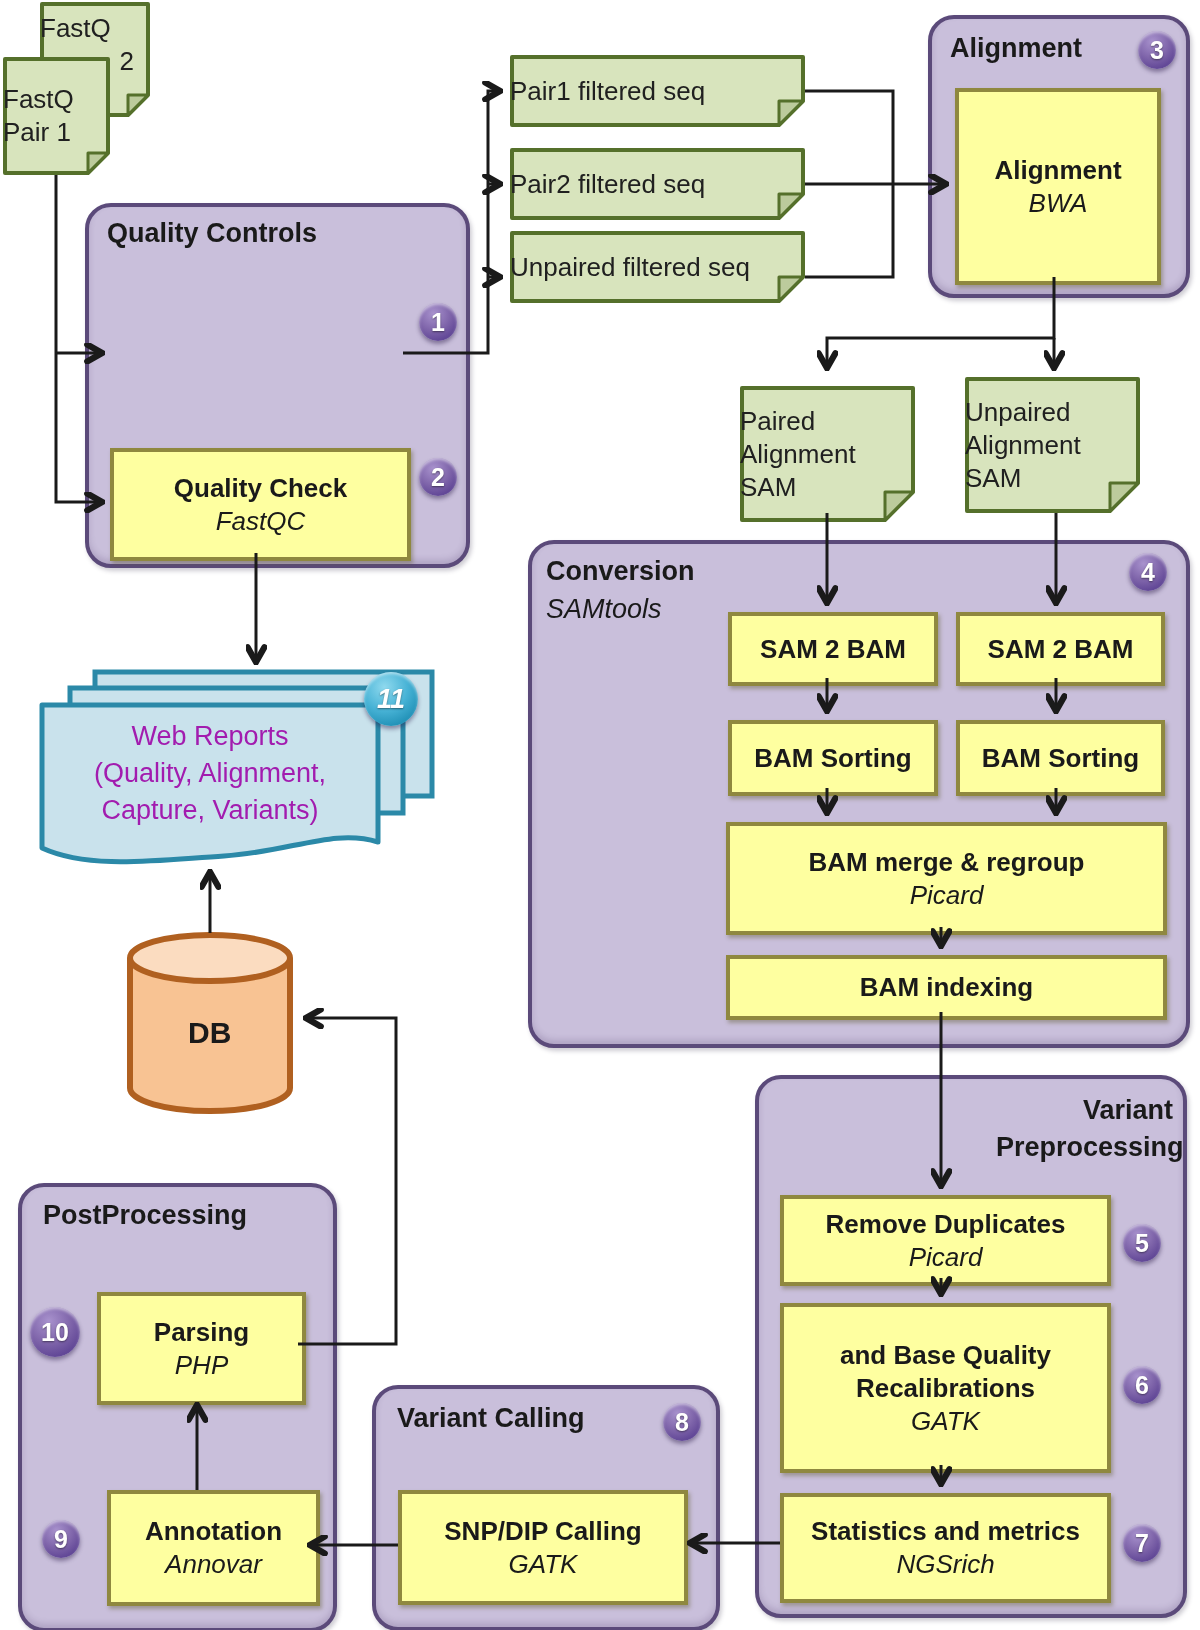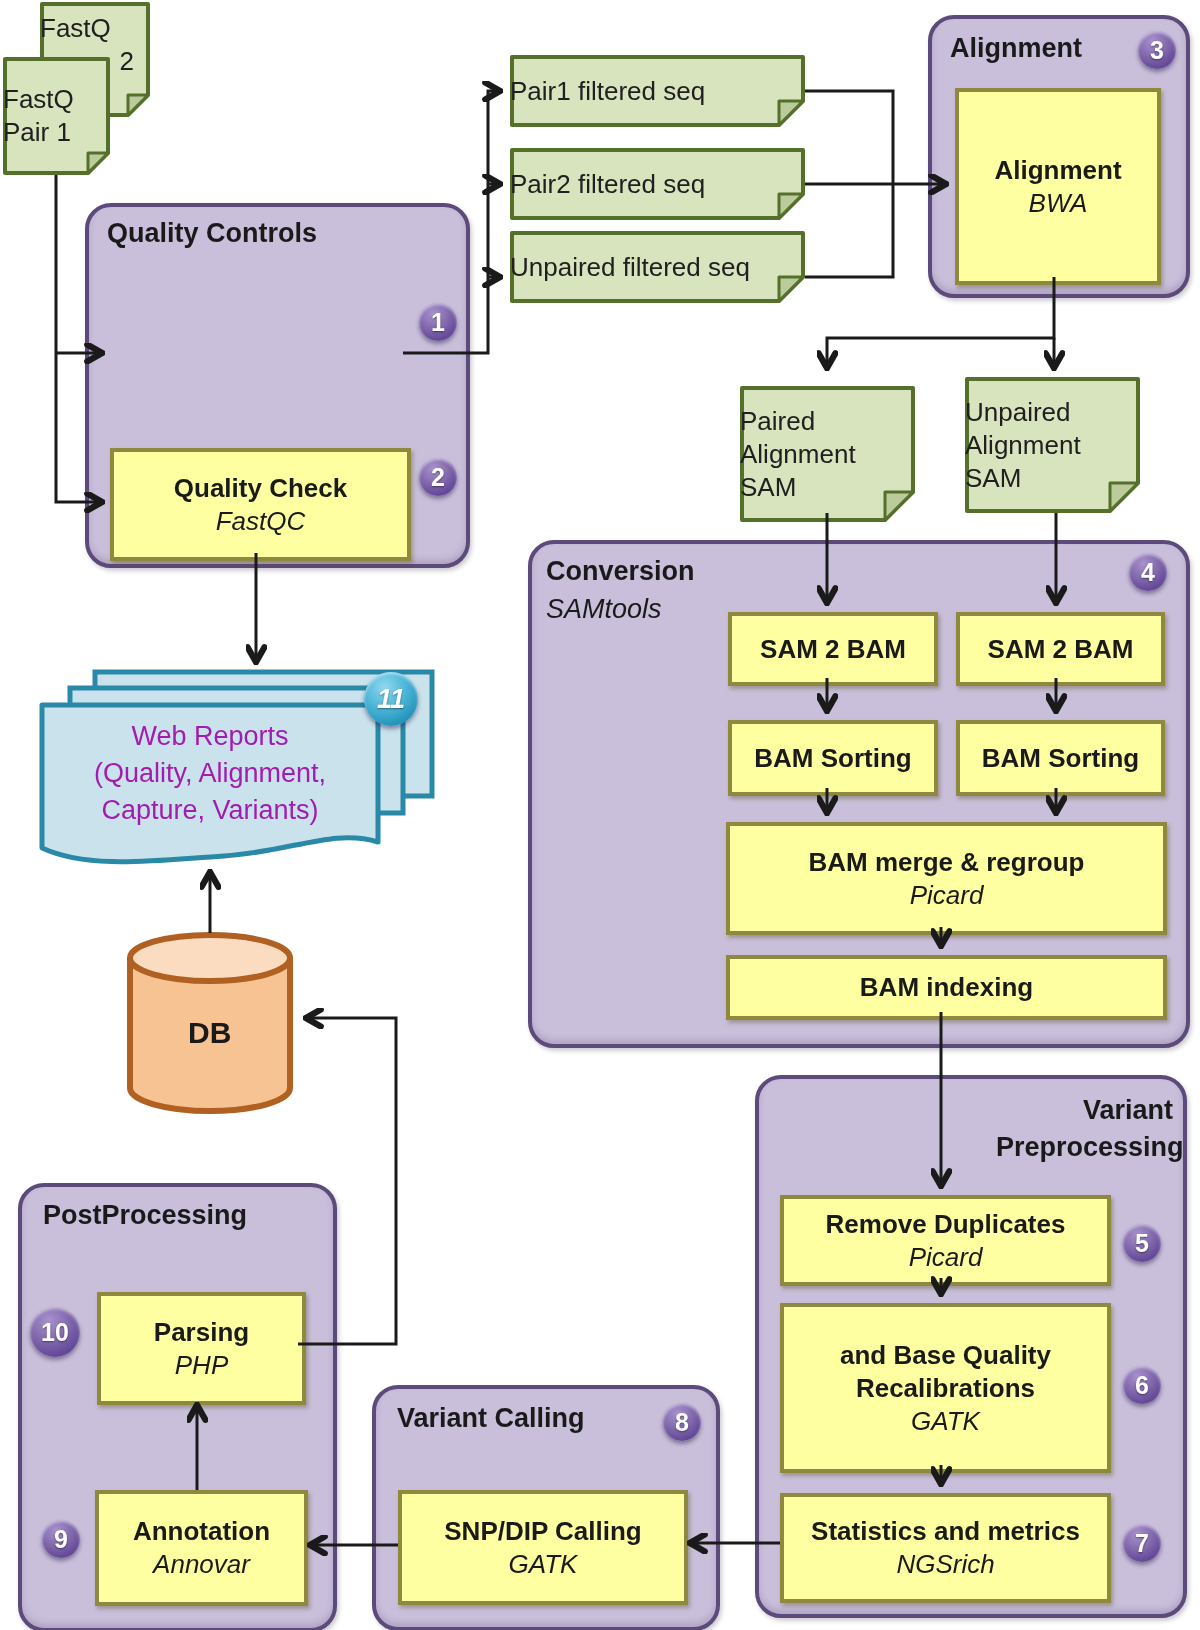--- a/index.html
+++ b/index.html
@@ -195,21 +195,21 @@
   <div class="ybox" style="left:398px;top:1490px;width:282px;height:107px;">
     <div class="bt">SNP/DIP Calling</div>
     <div class="tool">GATK</div>
   </div>
 
   <div class="ybox" style="left:97px;top:1292px;width:201px;height:105px;">
     <div class="bt">Parsing</div>
     <div class="tool">PHP</div>
   </div>
 
-  <div class="ybox" style="left:95px;top:1490px;width:205px;height:108px;justify-content:center;">
+  <div class="ybox" style="left:107px;top:1490px;width:205px;height:108px;justify-content:center;">
     <div class="bt">Annotation</div>
     <div class="tool">Annovar</div>
   </div>
 
   <div class="doc" style="left:38px;top:666px;width:400px;height:210px;">
     <svg width="400" height="210" viewBox="0 0 400 210">
       <rect x="57" y="6" width="337" height="124" fill="#c9e2ec" stroke="#2b89a8" stroke-width="5"></rect>
       <rect x="32" y="22" width="333" height="125" fill="#c9e2ec" stroke="#2b89a8" stroke-width="5"></rect>
       <path d="M4 39 H340 V176 C296 162 252 186 186 190 C120 194 52 204 4 182 Z" fill="#c9e2ec" stroke="#2b89a8" stroke-width="5" stroke-linejoin="round"></path>
     </svg>

